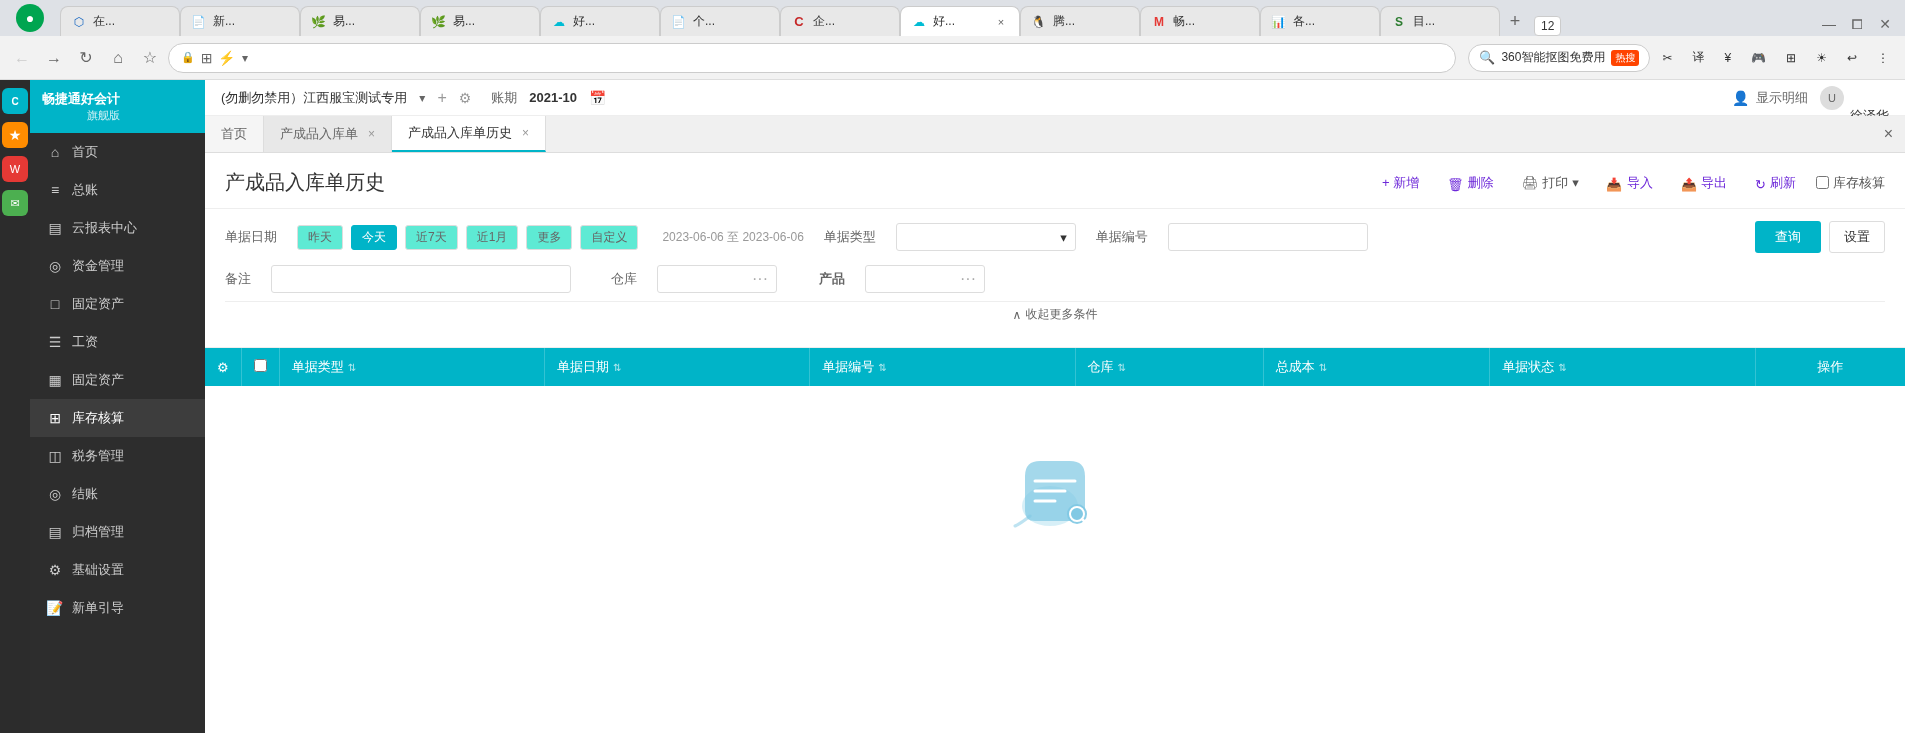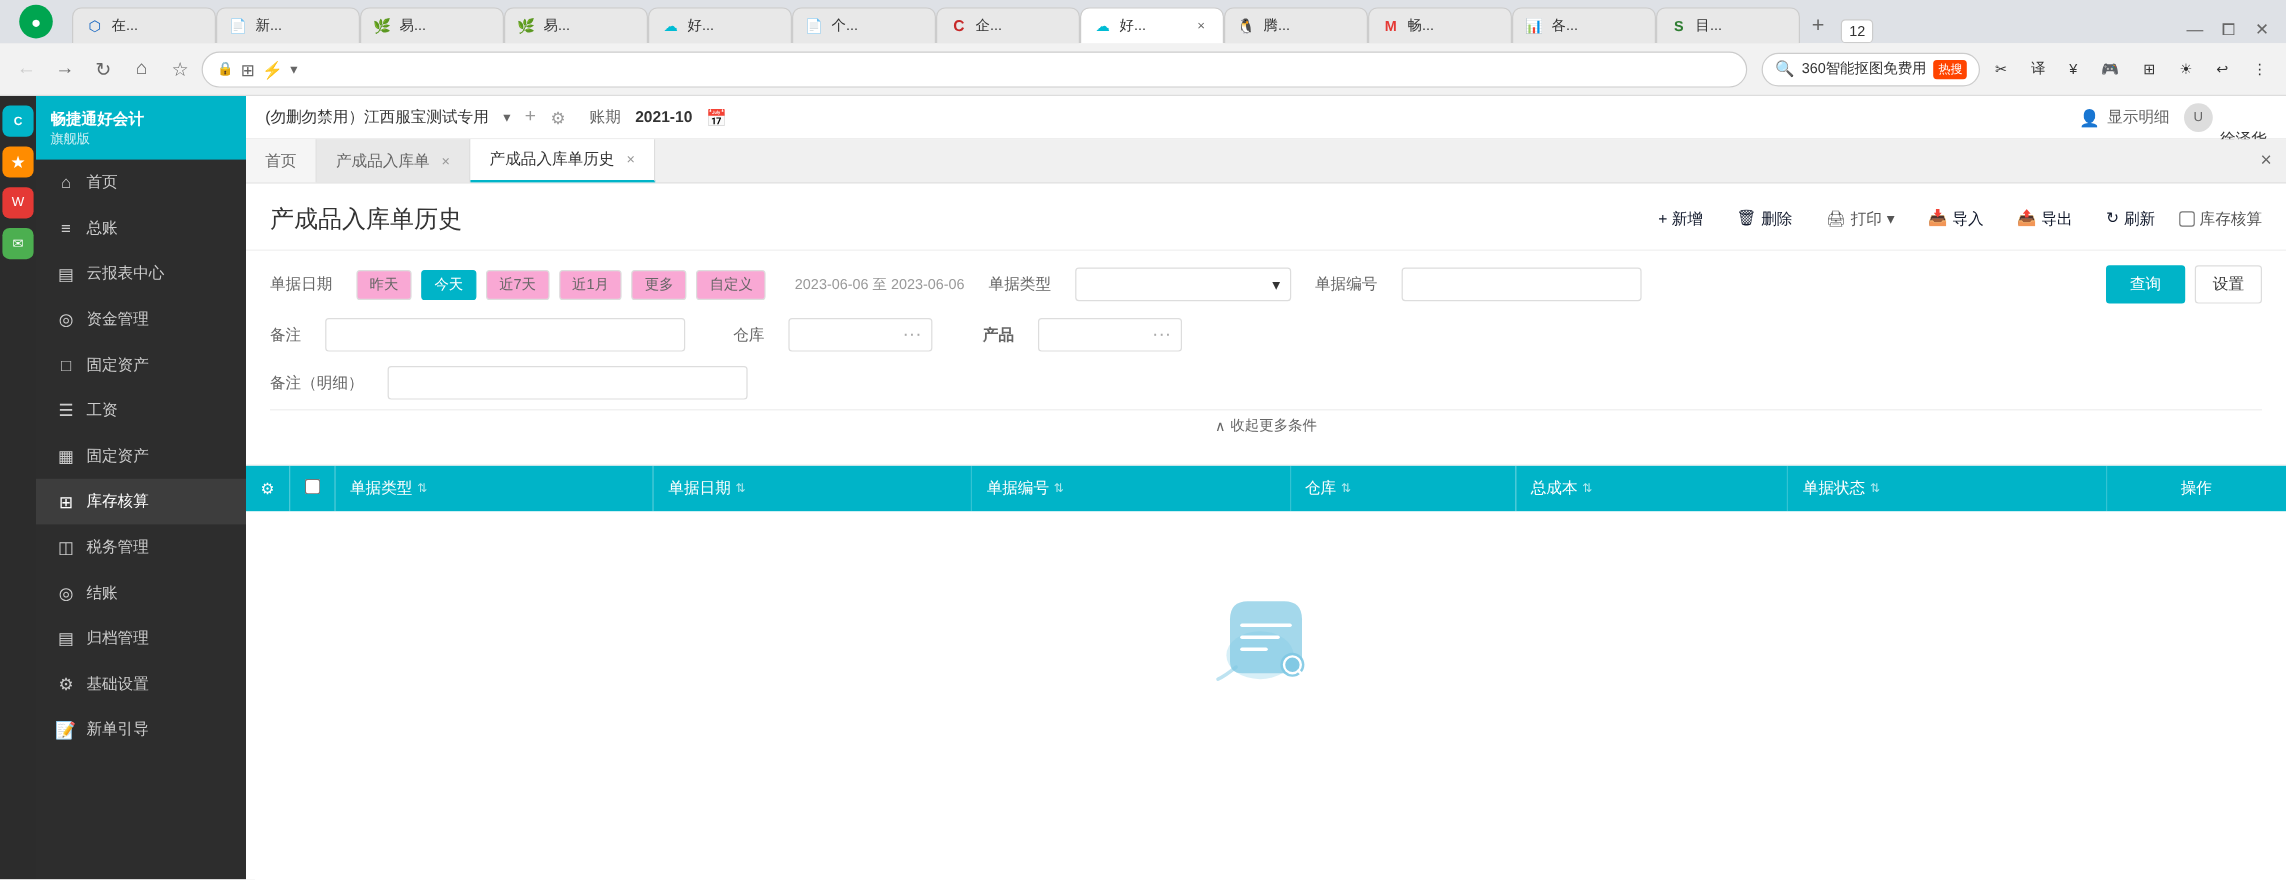--- a/index.html
+++ b/index.html
@@ -32,50 +32,50 @@
     
     .app-container { flex: 1; display: flex; background: #fff; overflow: hidden; }
 
     
     .icon-sidebar { width: 30px; background: #2c2c2c; display: flex; flex-direction: column; align-items: center; padding: 8px 0; gap: 8px; }
     .icon-sidebar-item { width: 26px; height: 26px; display: flex; align-items: center; justify-content: center; border-radius: 4px; cursor: pointer; color: #aaa; font-size: 14px; }
     .icon-sidebar-item.active { background: #1890ff; color: #fff; }
 
     
     .left-nav { width: 175px; background: #2d2d2d; display: flex; flex-direction: column; }
-    .nav-header { background: #00b4c8; padding: 10px 12px; display: flex; align-items: center; gap: 8px; }
+    .nav-header { background: #00b4c8; padding: 10px 12px; display: flex; align-items: center; gap: 8px; text-align: right; }
     .nav-menu { flex: 1; overflow-y: auto; }
     .nav-item { display: flex; align-items: center; gap: 8px; padding: 10px 16px; cursor: pointer; color: #ccc; font-size: 13px; }
     .nav-item.active { background: #3d3d3d; color: #fff; }
     .nav-item-icon { font-size: 14px; width: 18px; text-align: center; }
 
     
     .main-content { flex: 1; display: flex; flex-direction: column; background: #f5f5f5; overflow: hidden; }
 
     .content-tabs { display: flex; align-items: center; background: #f0f0f0; border-bottom: 1px solid #ddd; padding: 0 0 0 0; }
     .content-tab { height: 36px; display: flex; align-items: center; padding: 0 16px; gap: 6px; cursor: pointer; font-size: 13px; color: #666; border-right: 1px solid #ddd; background: #e8e8e8; }
     .content-tab:first-child { background: #f5f5f5; border-left: none; }
     .content-tab.active { background: #fff; color: #333; border-bottom: 2px solid #00b4c8; }
     .content-tab-close { font-size: 12px; color: #999; cursor: pointer; margin-left: 4px; }
 
     .page-content { flex: 1; background: #fff; padding: 0; overflow: auto; display: flex; flex-direction: column; }
 
     .page-header { padding: 16px 20px 12px; display: flex; align-items: center; justify-content: space-between; border-bottom: 1px solid #eee; }
     .page-title { font-size: 20px; color: #333; font-weight: normal; }
     .page-actions { display: flex; align-items: center; gap: 12px; }
-    .action-btn { display: flex; align-items: flex-start; gap: 4px; font-size: 13px; color: #0f172a; cursor: pointer; padding: 4px 8px; border: none; background: transparent; }
+    .action-btn { display: flex; align-items: flex-end; gap: 4px; font-size: 13px; color: #6d28d9; cursor: pointer; padding: 4px 8px; border: none; background: transparent; }
     .print-btn { display: flex; align-items: center; gap: 4px; font-size: 13px; color: #555; cursor: pointer; }
     .show-detail-check { display: flex; align-items: center; gap: 4px; font-size: 13px; color: #555; }
 
     
     .filter-area { padding: 12px 20px; background: #fff; border-bottom: 1px solid #eee; }
     .filter-row { display: flex; align-items: center; gap: 20px; margin-bottom: 12px; }
     .filter-label { font-size: 13px; color: #666; white-space: nowrap; }
     .date-filters { display: flex; align-items: center; gap: 8px; }
-    .date-btn { padding: 3px 10px; border: 1px solid #ddd; border-radius: 3px; font-size: 12px; color: #666; cursor: pointer; background: #f9a8d4; }
+    .date-btn { padding: 3px 10px; border: 1px solid #ddd; border-radius: 3px; font-size: 12px; color: #666; cursor: pointer; background: #5eead4; }
     .date-btn.active { background: #00b4c8; color: #fff; border-color: #00b4c8; }
     .date-range { font-size: 12px; color: #999; margin-left: 4px; }
     .filter-select { min-width: 160px; height: 28px; border: 1px solid #ddd; border-radius: 3px; background: #fff; padding: 0 8px; font-size: 13px; color: #333; display: flex; align-items: center; justify-content: space-between; cursor: pointer; }
     .filter-input { min-width: 160px; height: 28px; border: 1px solid #ddd; border-radius: 3px; padding: 0 8px; font-size: 13px; color: #333; }
 
     .filter-row2 { display: flex; align-items: center; gap: 20px; }
 
     .collapse-btn { display: flex; align-items: center; gap: 4px; font-size: 12px; color: #666; cursor: pointer; margin: 8px auto; padding: 4px 16px; border-top: 1px solid #eee; width: 100%; justify-content: center; }
 
     
@@ -376,24 +376,20 @@
               <span style="font-size:16px;color:#aaa;">···</span>
             </div>
 
             <span class="filter-label" style="margin-left:22px;font-weight:bold;">产品</span>
             <div class="filter-select" style="min-width:120px;">
               <span></span>
               <span style="font-size:16px;color:#aaa;">···</span>
             </div>
           </div>
 
-          <div style="display:flex;align-items:center;gap:20px;margin-top:12px;">
-            <span class="filter-label">备注（明细）</span>
-            <input type="text" class="filter-input" style="min-width: 300px;">
-          </div>
 
           <div class="collapse-btn">
             <span>∧</span>
             <span>收起更多条件</span>
           </div>
         </div>
 
         <div class="table-container">
           <table class="data-table">
             <thead class="table-header">

